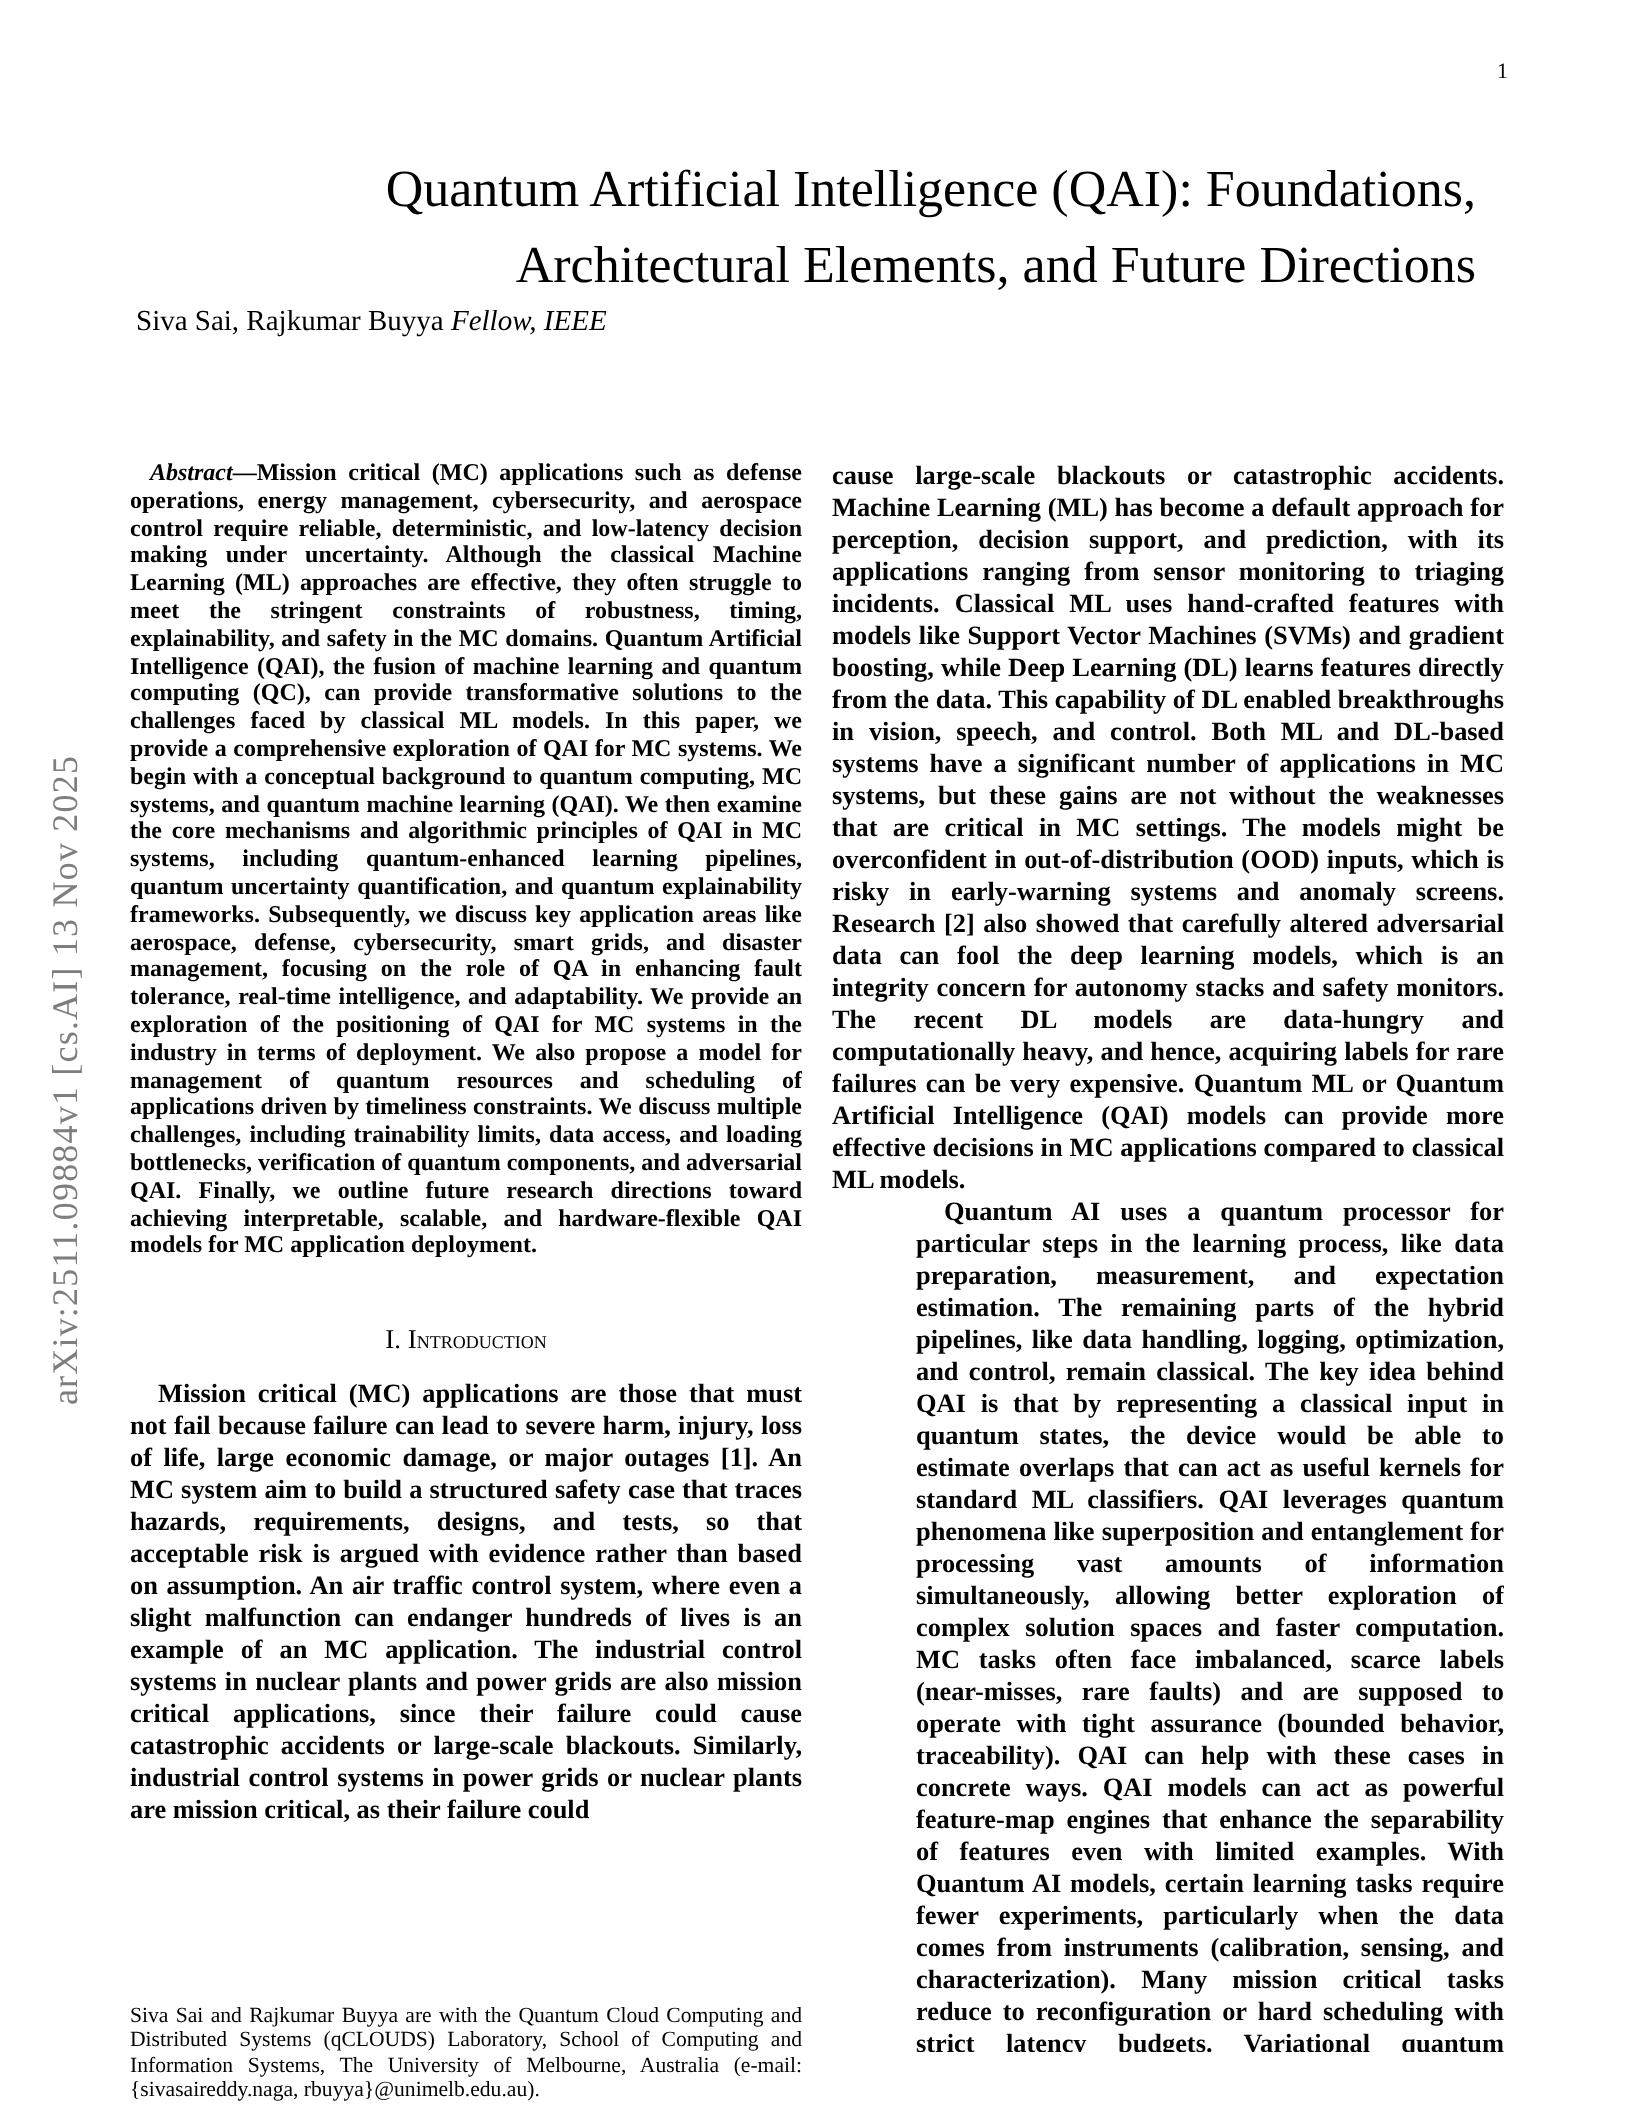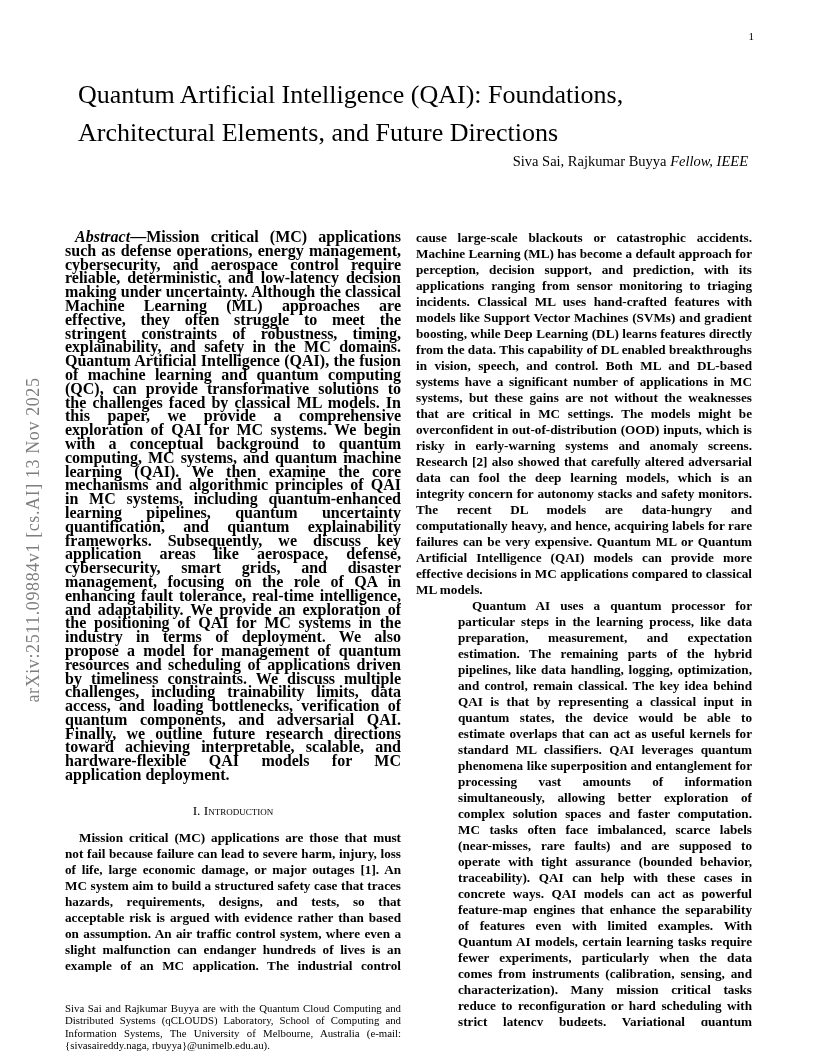--- a/index.html
+++ b/index.html
@@ -23,51 +23,51 @@
   .arxiv-vertical {
     position: absolute; top: 540px; left: 33px;
     transform: translate(-50%, -50%) rotate(-90deg);
     white-space: nowrap;
     font-size: 18px;
     letter-spacing: 0.6px;
     color: #7e7e7e;
   }
   .title {
     position: absolute; top: 76px; left: 78px; width: 660px;
-    text-align: left;
+    text-align: right;
     font-size: 26px; font-weight: 400;
     line-height: 1.45;
   }
   .authors {
     position: absolute; top: 153px; left: 68px; width: 680px;
-    text-align: right;
+    text-align: left;
     font-size: 14.5px;
   }
   .italic { font-style: italic; }
   .columns {
     position: absolute; top: 230px; left: 65px; width: 687px; height: 796px;
   }
   .col {
     position: absolute; top: 0; width: 336px;
     overflow: hidden;
   }
   .col-left  { left: 0; height: 742px; }
   .col-right { left: 351px; height: 796px; }
   p { text-align: justify; text-justify: inter-word; }
   .abstract, .index-terms {
-    font-size: 16px; font-weight: bold;
+    font-size: 12px; font-weight: bold;
     line-height: 13.8px;
     text-indent: 10px;
   }
   .index-terms { margin-top: 14px; }
   .section-heading {
     text-align: center;
     font-size: 13.5px; font-weight: 400;
     font-variant: small-caps;
-    margin-top: 21px; margin-bottom: 11px;
+    margin-top: 32px; margin-bottom: 11px;
   }
   .body-par {
     font-size: 13.2px;
     line-height: 16px;
     text-indent: 14px;
     font-weight: bold;
   }
   .no-indent { text-indent: 0; }
   .par-gap { margin-top: 0px; margin-left: 42px; }
   .footnote {

